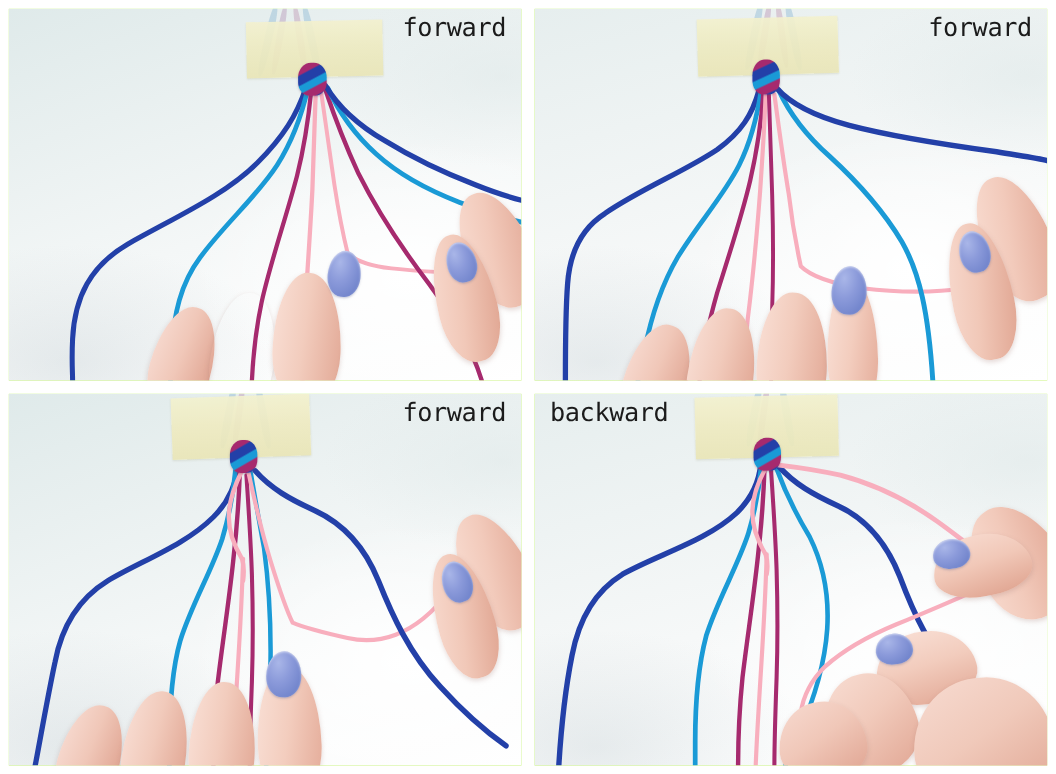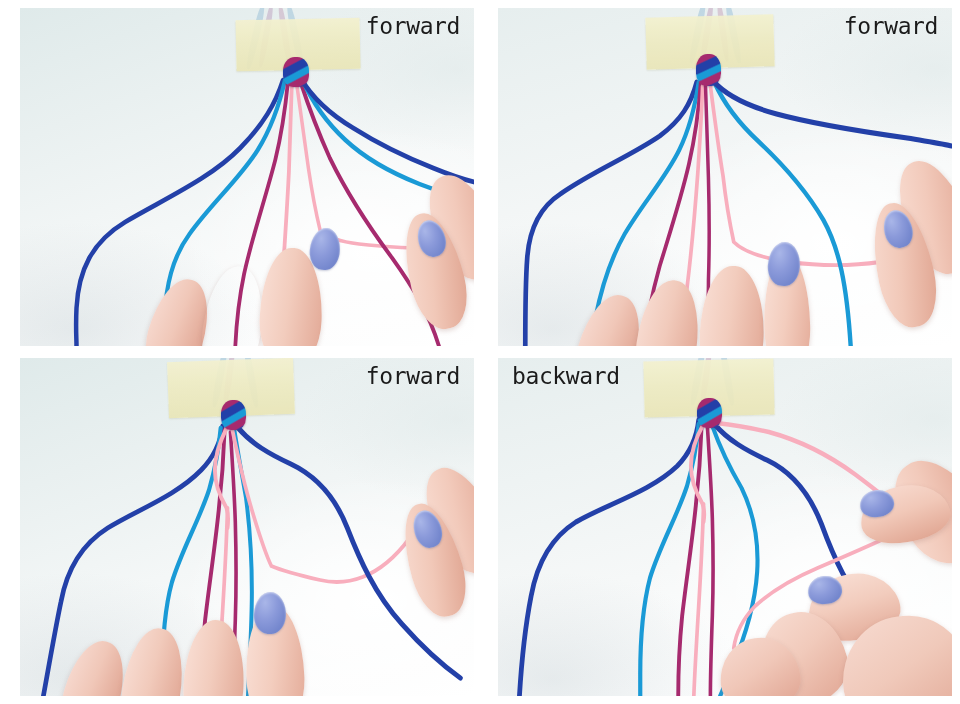--- a/index.html
+++ b/index.html
@@ -32,21 +32,20 @@
     grid-template-columns: 466px 466px;
     grid-template-rows: 338px 338px;
     column-gap: 12px;
     row-gap: 12px;
   }
 
   .panel {
     position: relative;
     overflow: hidden;
     background: #bef264;
-    margin-left: 12px;
   }
 
   
   .photo-bg {
     position: absolute;
     inset: 0;
     background:
       radial-gradient(ellipse 70% 60% at 78% 72%, #ffffff 0%, rgba(255,255,255,0) 62%),
       linear-gradient(160deg, #dfeaea 0%, #e9f0f0 26%, #f4f7f7 54%, #fbfcfc 78%, #ffffff 100%);
   }

